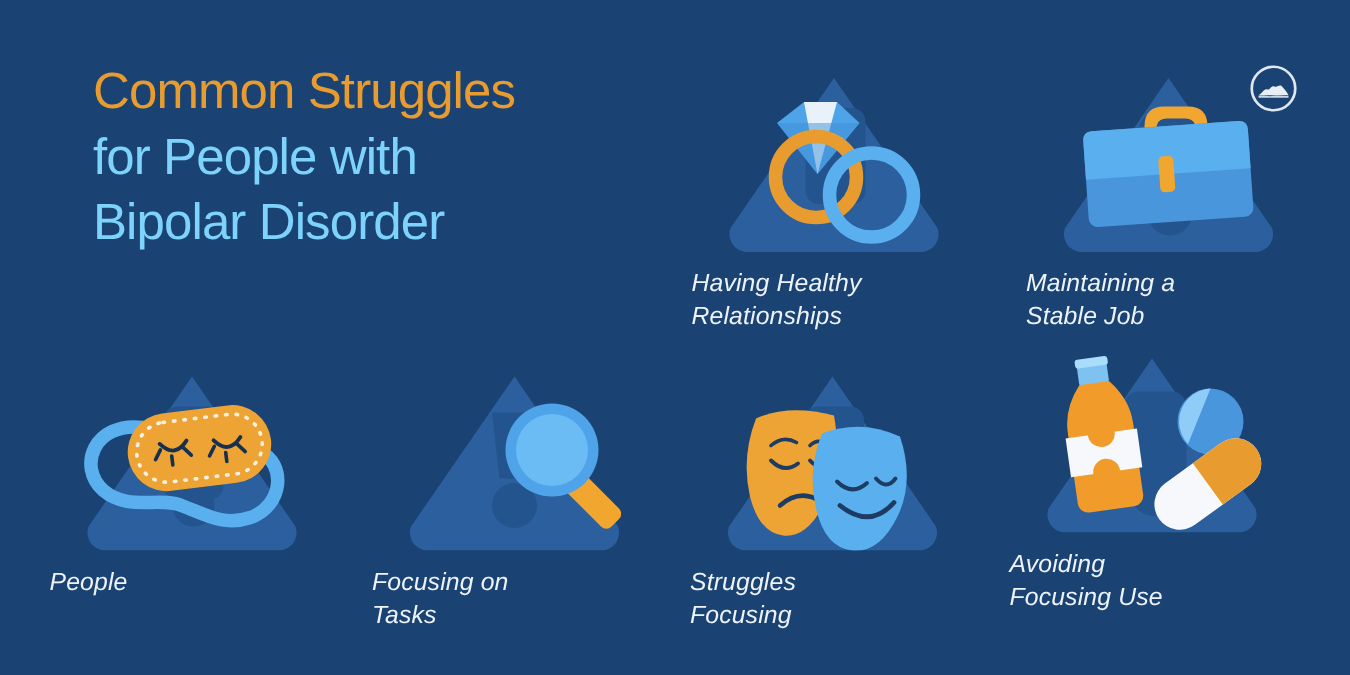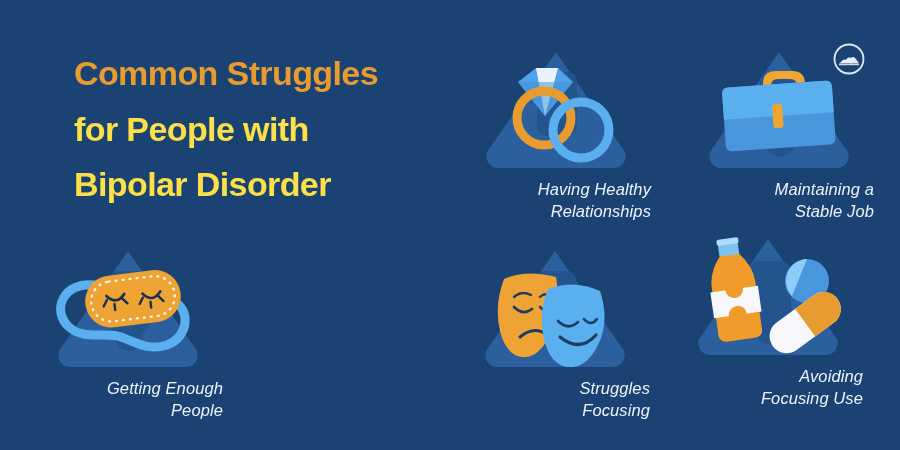--- a/index.html
+++ b/index.html
@@ -18,43 +18,43 @@
 
   
   #title-block {
     position: absolute;
     left: 62px;
     top: 40px;
     width: 400px;
   }
   .title-line {
     font-size: 34px;
-    font-weight: bold;
+    font-weight: normal;
     line-height: 1.28;
     letter-spacing: -0.6px;
-    margin: 12px;
+    margin: 0;
     white-space: nowrap;
   }
   .title-accent { color: #e89b2f; }
-  .title-plain  { color: #fde047; }
+  .title-plain  { color: #7dd3fc; }
 
   
   #brand-logo {
     position: absolute;
     left: 832px;
     top: 42px;
     width: 34px;
     height: 34px;
   }
 
   
   .cell {
     position: absolute;
     width: 190px;
-    text-align: right;
+    text-align: left;
   }
   .icon-stage {
     position: relative;
     width: 190px;
     height: 122px;
     margin: 0 auto;
   }
   .icon-stage svg {
     position: absolute;
     left: 0;
@@ -146,25 +146,43 @@
           <rect x="52" y="28" width="96" height="52" rx="26" fill="#eda434"></rect>
           <rect x="58" y="34" width="84" height="40" rx="20" fill="none" stroke="#fbf1e0" stroke-width="2.4" stroke-dasharray="1 6" stroke-linecap="round"></rect>
           <path d="M74 48 q9 11 18 0" fill="none" stroke="#17304f" stroke-width="2.6" stroke-linecap="round"></path>
           <path d="M74 52 l-4 6 M81 57 l0 6 M89 52 l5 6" stroke="#17304f" stroke-width="2.4" stroke-linecap="round" fill="none"></path>
           <path d="M110 50 q9 11 18 0" fill="none" stroke="#17304f" stroke-width="2.6" stroke-linecap="round"></path>
           <path d="M110 54 l-4 6 M117 59 l0 6 M125 54 l5 6" stroke="#17304f" stroke-width="2.4" stroke-linecap="round" fill="none"></path>
         </g>
       </svg>
     </div>
     <div class="cell-label">
-      <div>Getting Enough</div>
       <div>People</div>
     </div>
   </div>
 
+  <div class="cell" id="cell-focus">
+    <div class="icon-stage">
+      <svg width="190" height="122" viewBox="0 0 190 122">
+        <path d="M95 6 L164 106 a12 12 0 0 1 -10 16 L36 122 a12 12 0 0 1 -10 -16 Z" fill="#2b5f9e"></path>
+        <path d="M80 30 l28 0 l-5 44 l-18 0 Z" fill="#24548e"></path>
+        <circle cx="95" cy="92" r="15" fill="#24548e"></circle>
+        <g transform="rotate(-45 118 60)">
+          <rect x="110" y="78" width="17" height="44" rx="5" fill="#f0a62f"></rect>
+          <rect x="111" y="74" width="15" height="10" rx="3" fill="#4a96dd"></rect>
+        </g>
+        <circle cx="120" cy="55" r="31" fill="#4fa3e8"></circle>
+        <circle cx="120" cy="55" r="24" fill="#6bbcf5"></circle>
+      </svg>
+    </div>
+    <div class="cell-label">
+      <div>Focusing on</div>
+      <div>Tasks</div>
+    </div>
+  </div>
 
   <div class="cell" id="cell-emotions">
     <div class="icon-stage">
       <svg width="190" height="122" viewBox="0 0 190 122">
         <path d="M95 6 L164 106 a12 12 0 0 1 -10 16 L36 122 a12 12 0 0 1 -10 -16 Z" fill="#2b5f9e"></path>
         <rect x="76" y="26" width="40" height="60" rx="9" fill="#24548e"></rect>
         <circle cx="96" cy="92" r="14" fill="#24548e"></circle>
 
         <path d="M44 34 q22 -10 52 -2 q6 34 -6 58 q-12 24 -28 22 q-16 -2 -22 -26 q-6 -26 4 -52 Z" fill="#eda434"></path>
         <path d="M54 52 q8 -7 17 -2" fill="none" stroke="#1d3c63" stroke-width="2.4" stroke-linecap="round"></path>

